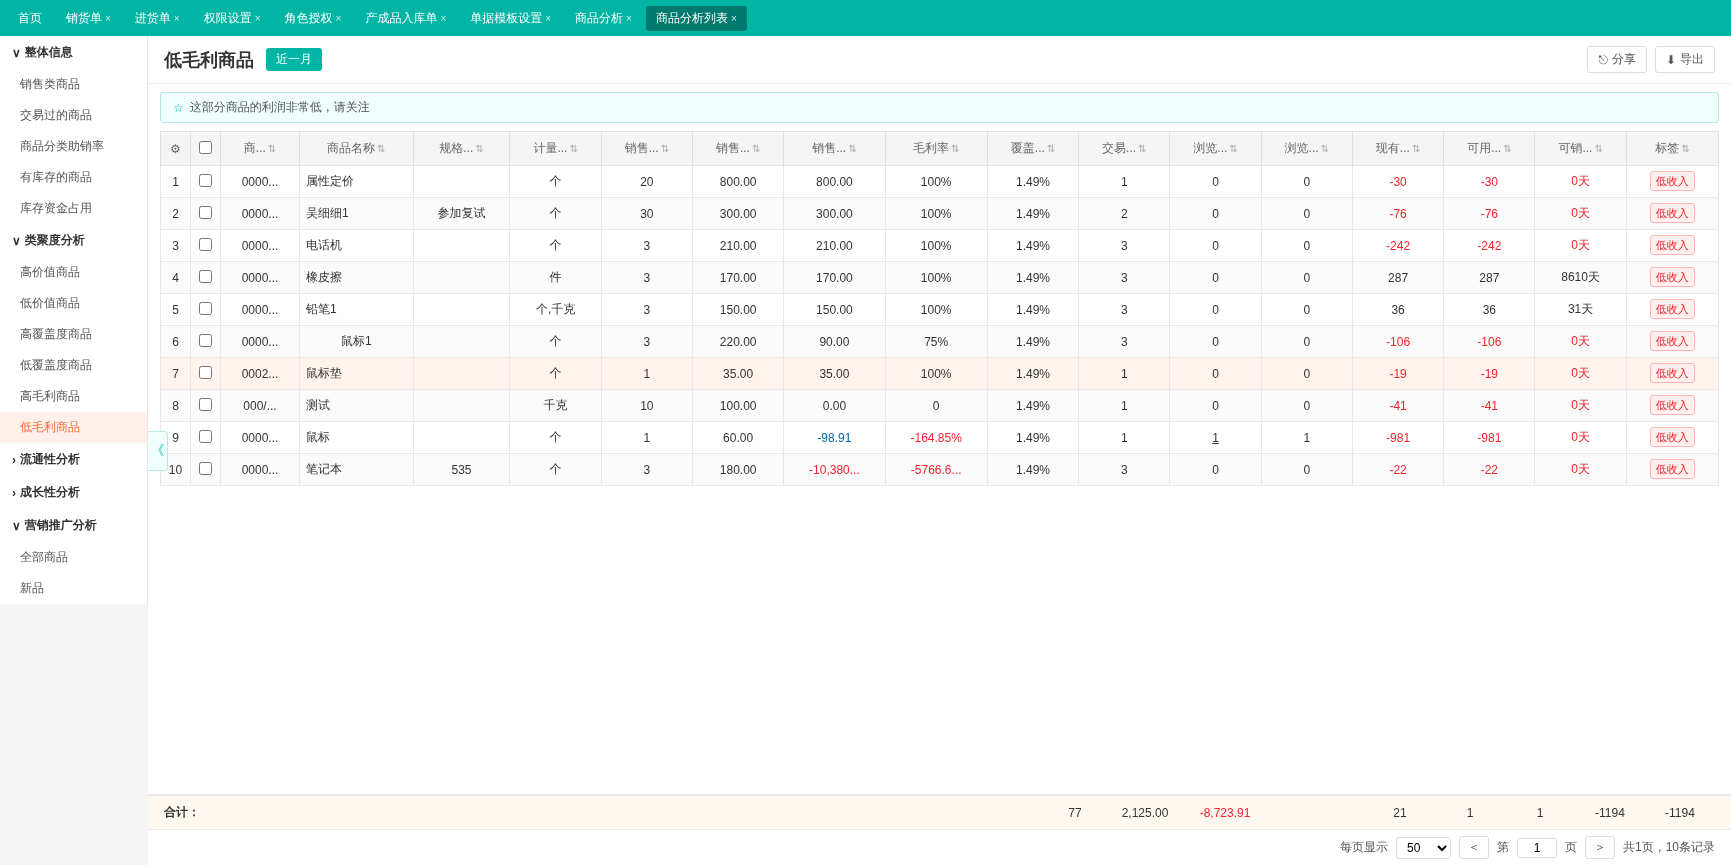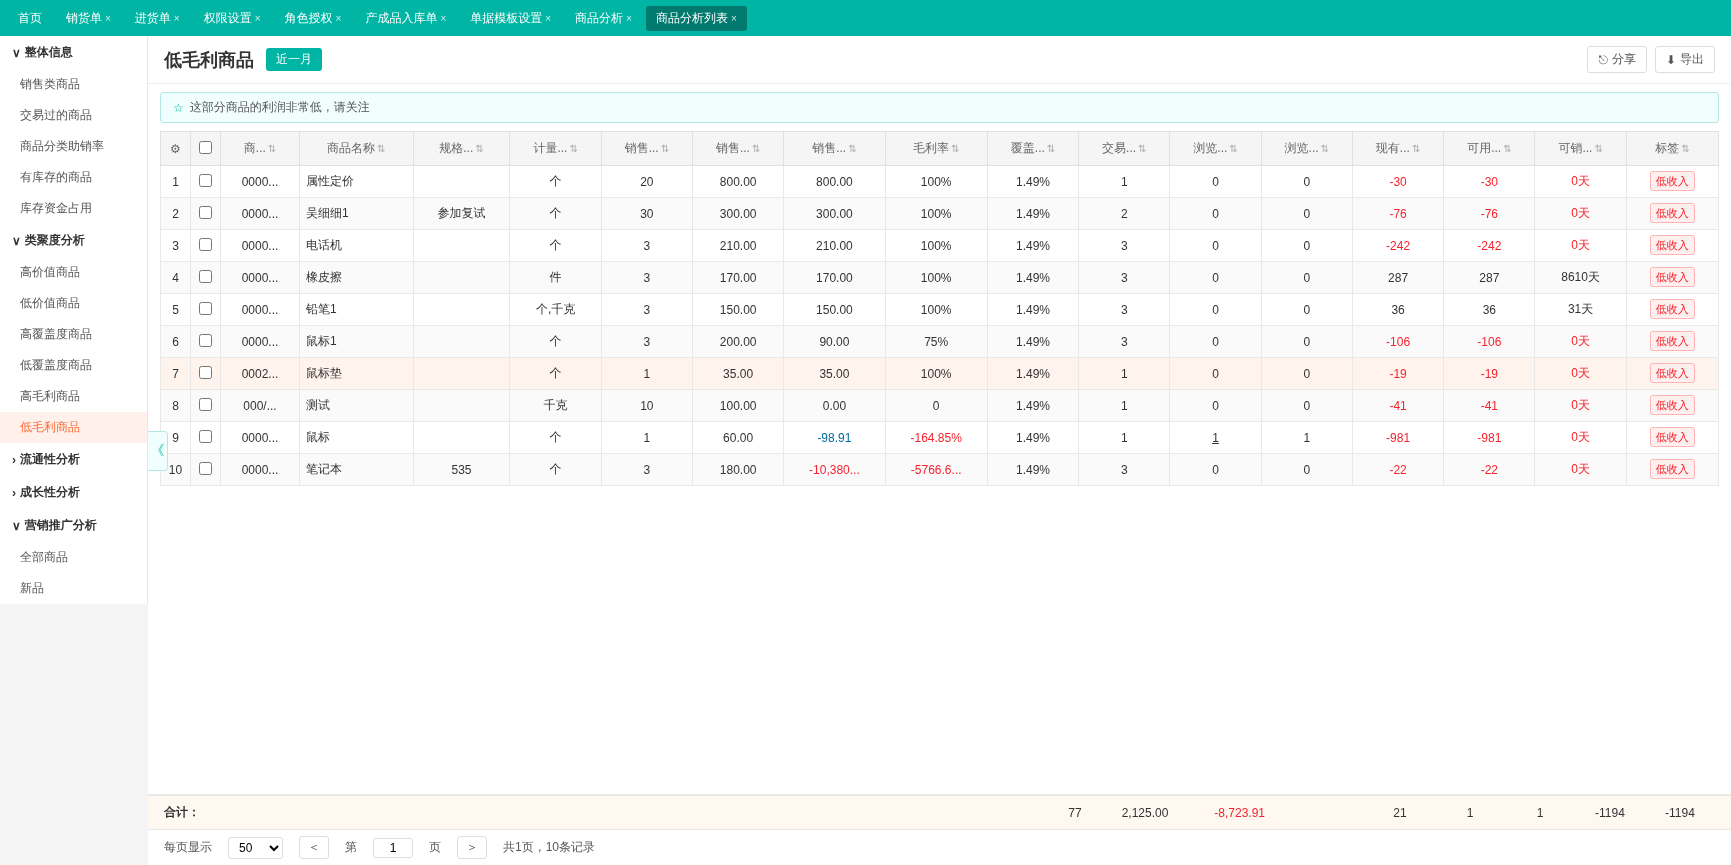--- a/index.html
+++ b/index.html
@@ -194,25 +194,25 @@
       padding: 8px 16px;
       font-size: 12px;
       color: #333;
     }
     .footer-total-label { font-weight: bold; margin-right: 8px; }
 
     
     .pagination-bar {
       display: flex;
       align-items: center;
-      justify-content: flex-start;
+      justify-content: flex-end;
       padding: 6px 16px;
       border-top: 1px solid #e8e8e8;
       background: white;
-      gap: 16px;
+      gap: 8px;
       font-size: 12px;
       color: #555;
     }
     .per-page-select {
       border: 1px solid #ddd;
       padding: 2px 6px;
       border-radius: 3px;
       background: white;
     }
     .page-btn {
@@ -463,25 +463,25 @@
       <td>0</td>
       <td style="">36</td>
       <td style="">36</td>
       <td style="">31天</td>
       <td><span class="tag-low-income">低收入</span></td>
     </tr>
             <tr>
       <td>6</td>
       <td class="checkbox-cell"><input type="checkbox" style=""></td>
       <td>0000...</td>
-      <td style="text-align:left;">鼠标1</td>
+      <td style="text-align:center;">鼠标1</td>
       <td></td>
       <td>个</td>
       <td>3</td>
-      <td>200.00</td>
+      <td>220.00</td>
       <td style="">90.00</td>
       <td style="">75%</td>
       <td>1.49%</td>
       <td>3</td>
       <td style="">0</td>
       <td>0</td>
       <td style="color:#f5222d;">-106</td>
       <td style="color:#f5222d;">-106</td>
       <td style="color:#f5222d;">0天</td>
       <td><span class="tag-low-income">低收入</span></td>
@@ -568,21 +568,21 @@
     </tr>
           </tbody>
       </table>
     </div>
 
     <div class="footer-row">
       <span class="footer-total-label">合计：</span>
       <span style="flex:1;"></span>
       <span style="width:60px; text-align:center;">77</span>
       <span style="width:80px; text-align:center;">2,125.00</span>
-      <span style="width:80px; text-align:right; color:#f5222d;">-8,723.91</span>
+      <span style="width:80px; text-align:center; color:#f5222d;">-8,723.91</span>
       <span style="width:50px;"></span>
       <span style="width:50px;"></span>
       <span style="width:70px; text-align:center;">21</span>
       <span style="width:70px; text-align:center;">1</span>
       <span style="width:70px; text-align:center;">1</span>
       <span style="width:70px; text-align:center;">-1194</span>
       <span style="width:70px; text-align:center;">-1194</span>
     </div>
 
     <div class="pagination-bar">

